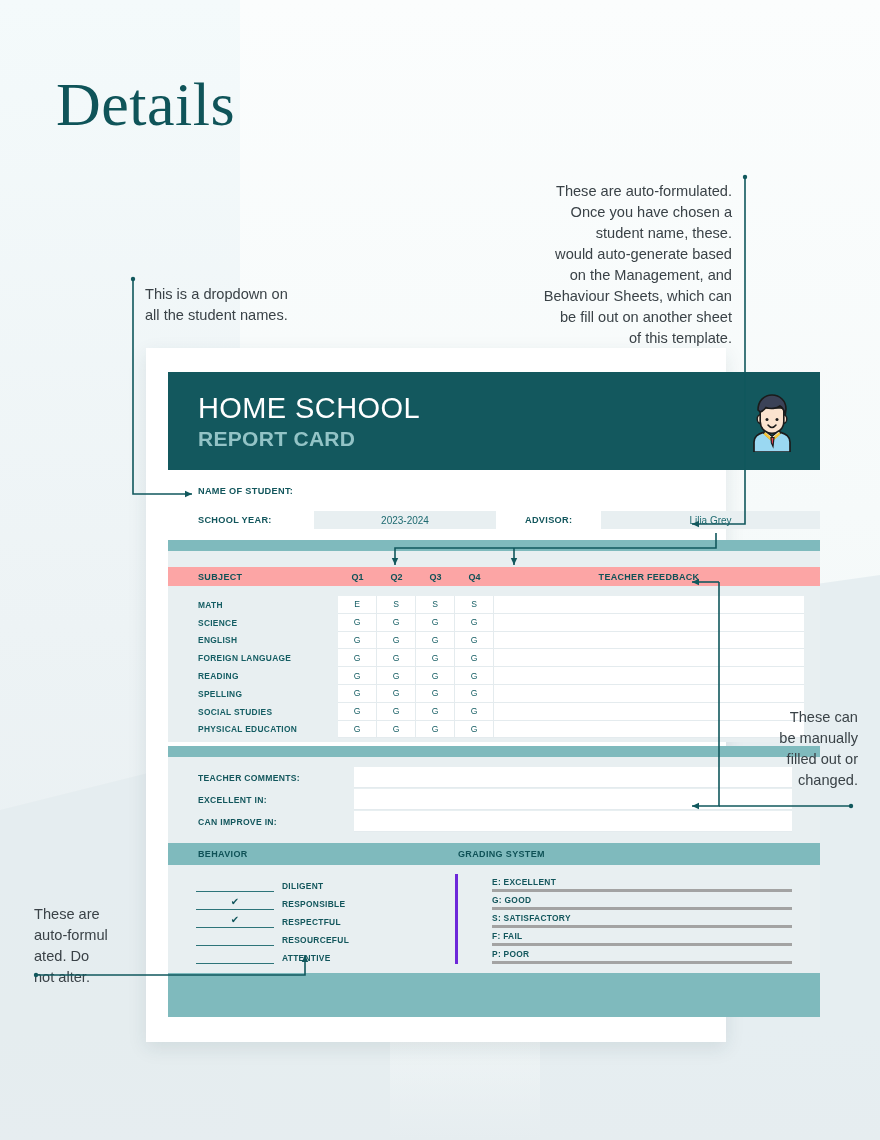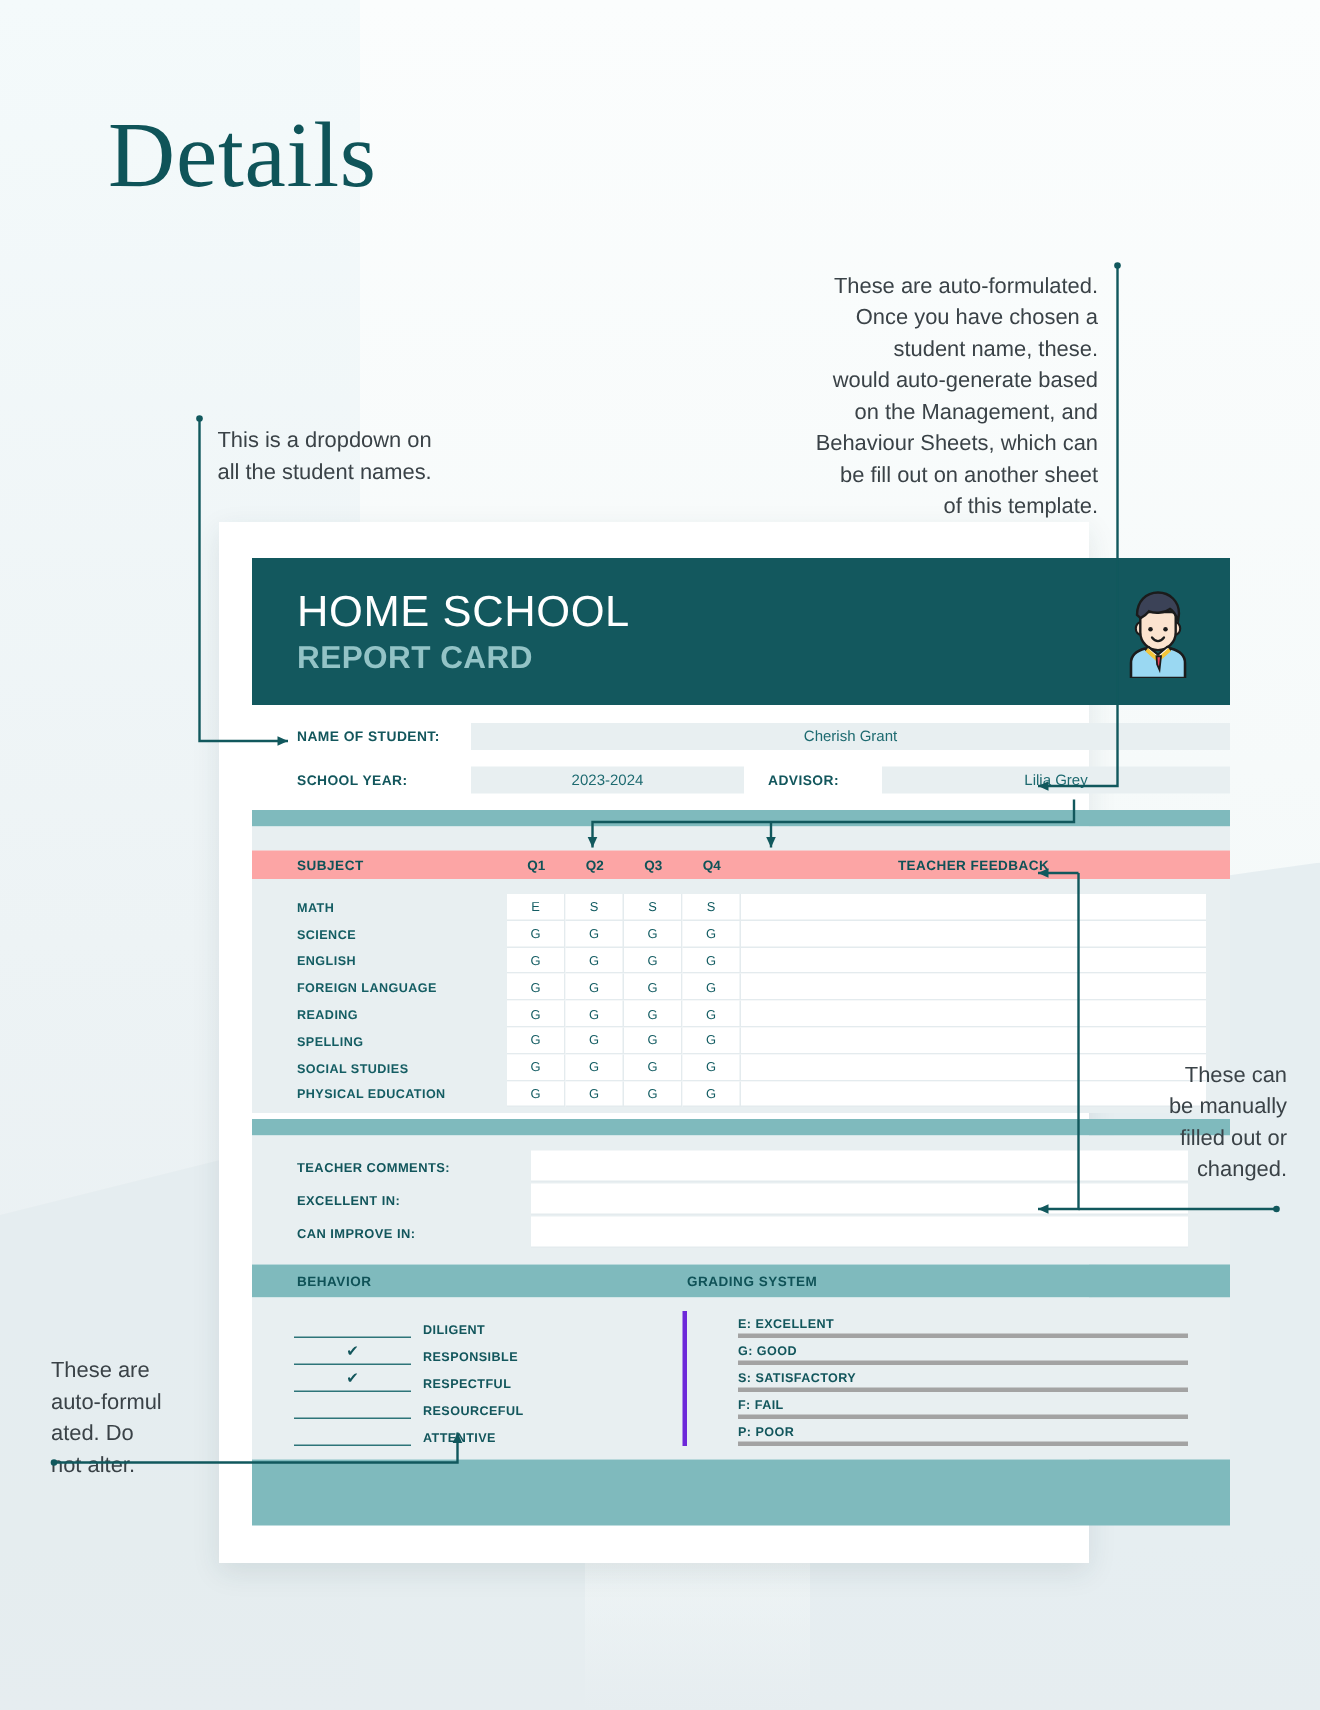--- a/index.html
+++ b/index.html
@@ -54,21 +54,21 @@
     position: absolute;
     left: 0; bottom: 0;
     width: 880px; height: 110px;
     background: linear-gradient(180deg, rgba(226,236,239,0) 0%, #e6edf0 100%);
     z-index: 0;
   }
 
   
   .page-title {
     position: absolute;
-    left: 72px; top: 72px;
+    left: 56px; top: 72px;
     font-family: "Liberation Serif", serif;
     font-size: 62px;
     line-height: 1.05;
     color: #0f5459;
     letter-spacing: .5px;
     z-index: 6;
     white-space: nowrap;
   }
 
   
@@ -161,21 +161,21 @@
   .info-label {
     color: #12565c;
     font-size: 9.2px;
     font-weight: 700;
     letter-spacing: .3px;
     padding-left: 30px;
     flex: 0 0 auto;
   }
   .lbl-name { width: 146px; }
   .lbl-year { width: 146px; }
-  .lbl-advisor { width: 92px; padding-left: 16px; }
+  .lbl-advisor { width: 92px; padding-left: 16px; margin-left: 13px; }
   .info-field {
     background: #e8eff1;
     height: 18px;
     display: flex;
     align-items: center;
     justify-content: center;
     color: #1d6a70;
     font-size: 10px;
   }
   .fld-name { flex: 1; margin-right: 0px; }
@@ -403,21 +403,20 @@
       <path d="M8 62V52c0-5.2 4.1-8.2 9.4-9.6L26 50l8.6-7.6C39.9 43.8 44 46.8 44 52v10z" fill="#9ad8f2" stroke="#1b1b1b" stroke-width="1.7"></path>
       <path d="M17.6 42.6 26 50l8.6-7.6-2.4-1.2L26 46.4l-6.2-5z" fill="#fff" stroke="#1b1b1b" stroke-width="1.4"></path>
       <path d="M18.4 43.2 26 50l7.8-6.8" fill="none" stroke="#f3c53a" stroke-width="2.6"></path>
       <path d="M25 47.5h3l-1 9-1.6-3.6z" fill="#e8435a" stroke="#1b1b1b" stroke-width="1.2"></path>
     </svg>
   </div>
 
   <div class="info-block">
     <div class="info-row">
       <div class="info-label lbl-name">NAME OF STUDENT:</div>
-      <div class="info-field fld-name">Cherish Grant</div>
     </div>
     <div class="info-row">
       <div class="info-label lbl-year">SCHOOL YEAR:</div>
       <div class="info-field fld-year">2023-2024</div>
       <div class="info-label lbl-advisor">ADVISOR:</div>
       <div class="info-field fld-advisor">Lilia Grey</div>
     </div>
   </div>
 
   <div class="strip-teal"></div>

